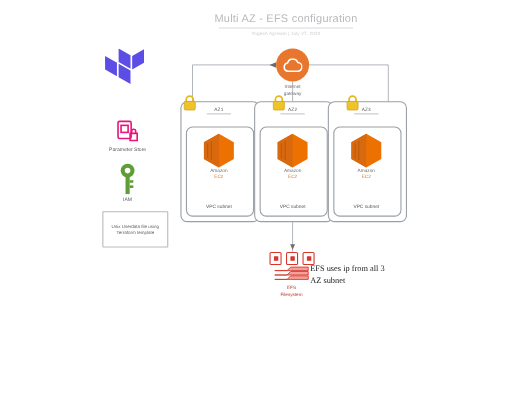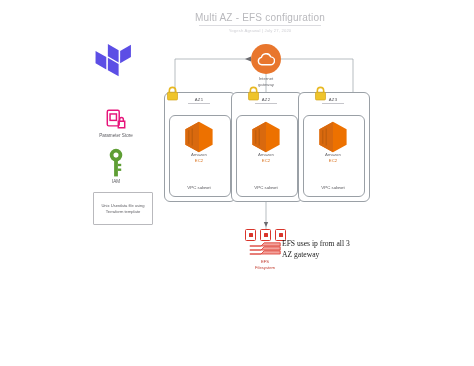--- a/index.html
+++ b/index.html
@@ -277,16 +277,16 @@
       <path d="M1,16 h14 l4,-4 h20 v4 h-20 z"></path>
     </g>
   </svg>
   <div class="efs-label">
     <span>EFS</span><br>
     <span>Filesystem</span>
   </div>
 
   <div class="annotation">
     <span>EFS uses ip from all 3</span><br>
-    <span>AZ gateway</span>
+    <span>AZ subnet</span>
   </div>
 
 </div>
 
 </body></html>

